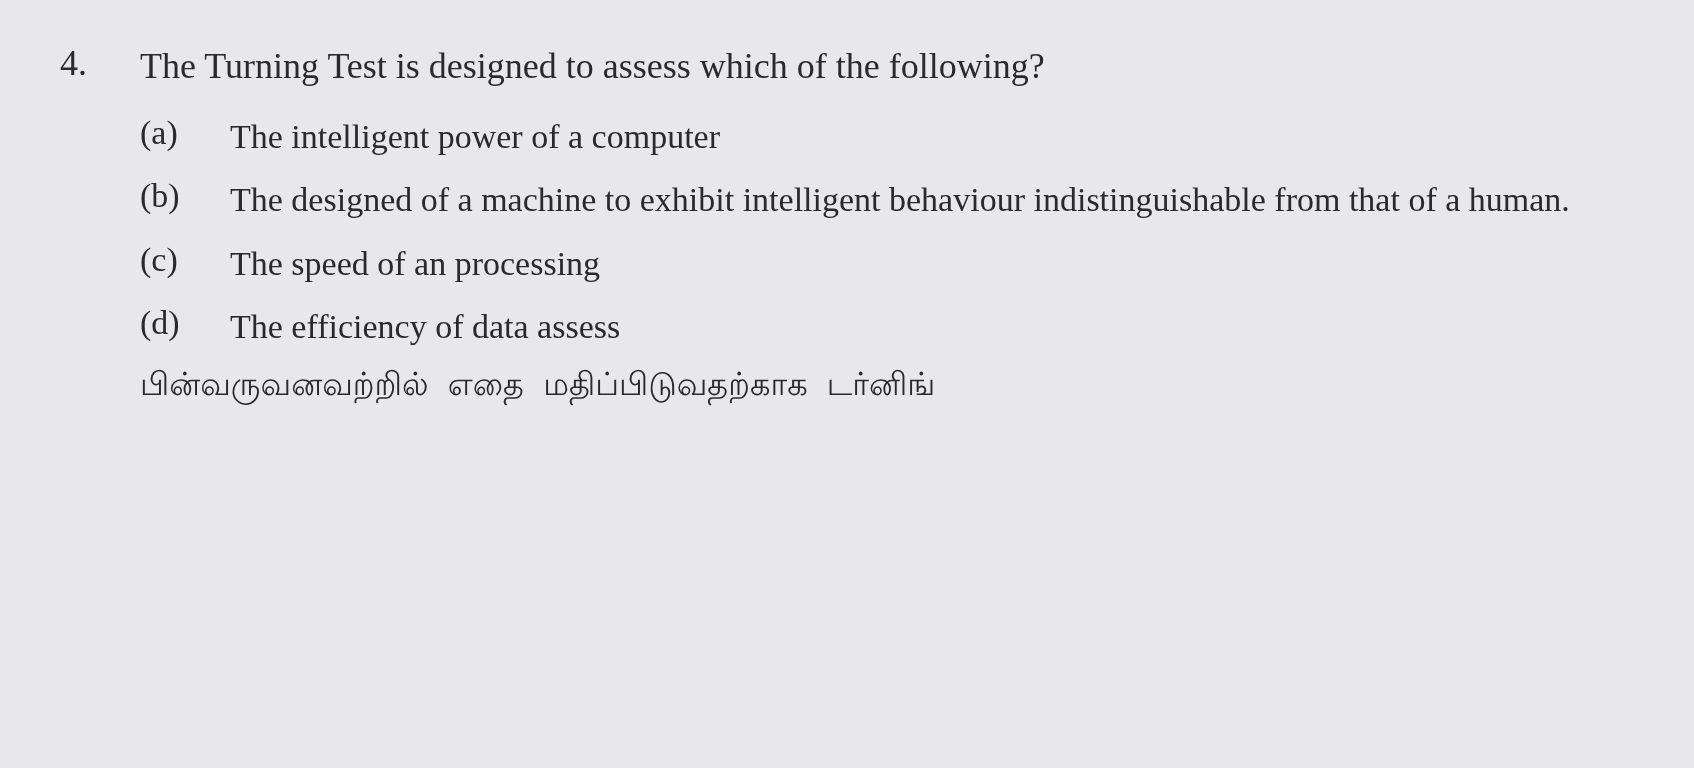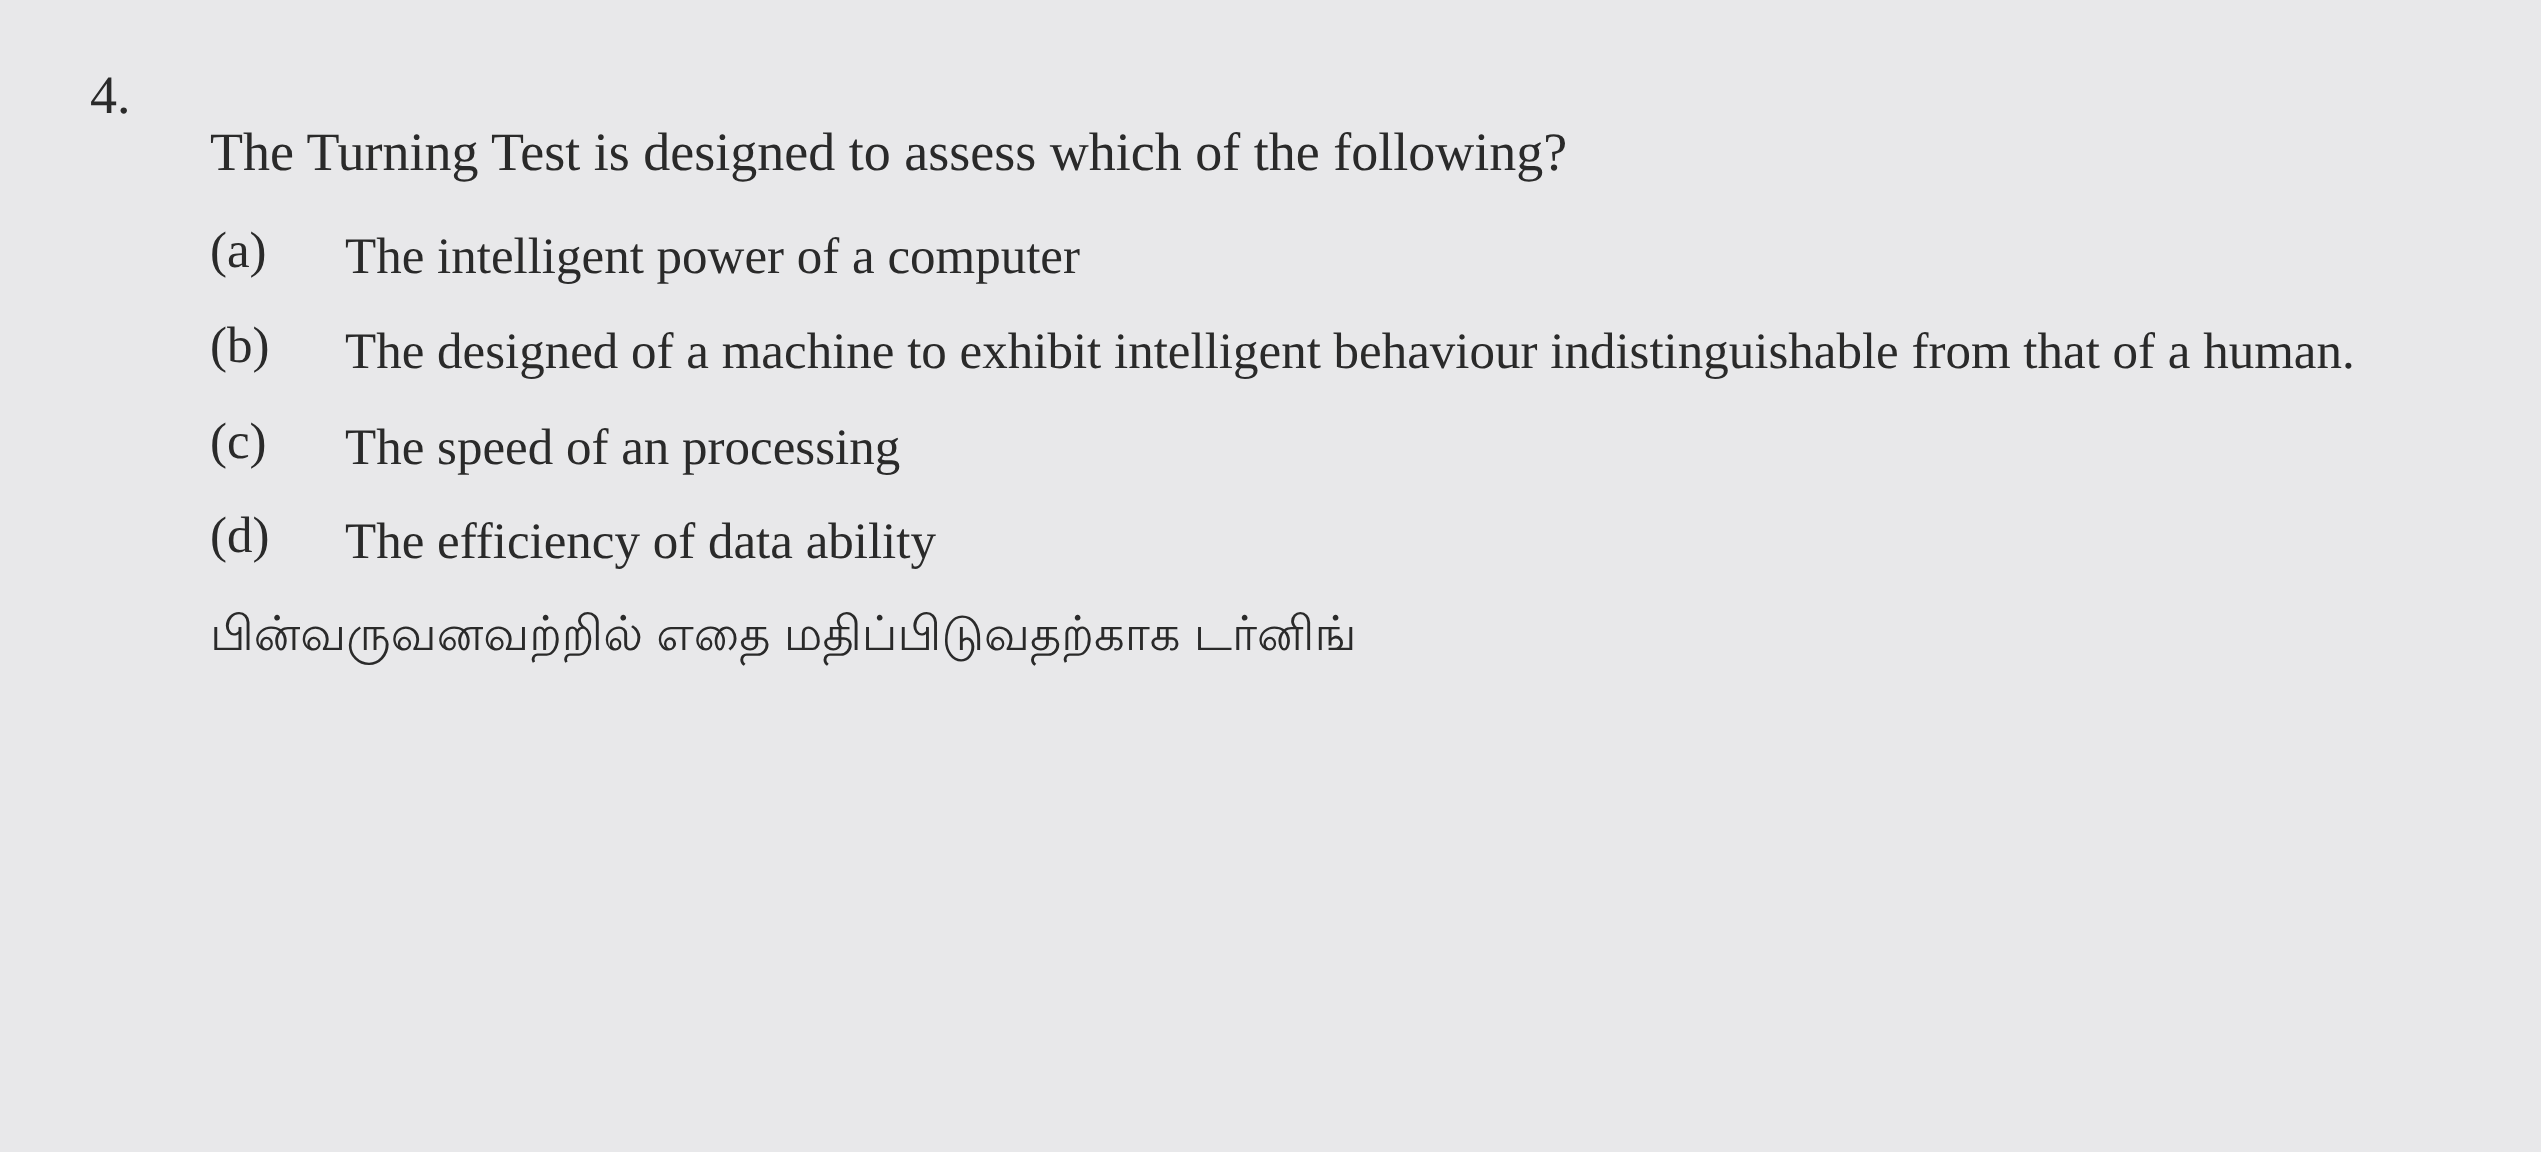--- a/index.html
+++ b/index.html
@@ -41,21 +41,20 @@
       padding-top: 2px;
       font-weight: normal;
     }
 
     .question-text {
       font-size: 36px;
       color: #2a2a2a;
       line-height: 1.45;
       font-weight: normal;
       flex: 1;
-      margin-top: 35px;
     }
 
     .options-block {
       margin-left: 80px;
       margin-top: 10px;
     }
 
     .option-row {
       display: flex;
       flex-direction: row;
@@ -78,21 +77,21 @@
       font-weight: normal;
       flex: 1;
     }
 
     .tamil-text {
       font-size: 32px;
       color: #2a2a2a;
       margin-left: 80px;
       margin-top: 6px;
       line-height: 1.4;
-      font-family: Liberation Sans, sans-serif;
+      font-family: Liberation Mono, monospace;
     }
   </style>
 </head>
 <body>
 
 <div class="page">
 
   <div class="question-block">
     <span class="question-number">4.</span>
     <span class="question-text">The Turning Test is designed to assess which of the following?</span>
@@ -110,20 +109,20 @@
       <span class="option-text">The designed of a machine to exhibit intelligent behaviour indistinguishable from that of a human.</span>
     </div>
 
     <div class="option-row">
       <span class="option-label">(c)</span>
       <span class="option-text">The speed of an processing</span>
     </div>
 
     <div class="option-row">
       <span class="option-label">(d)</span>
-      <span class="option-text">The efficiency of data ability</span>
+      <span class="option-text">The efficiency of data assess</span>
     </div>
 
   </div>
 
   <div class="tamil-text">பின்வருவனவற்றில் எதை மதிப்பிடுவதற்காக டர்னிங்</div>
 
 </div>
 
 </body></html>

